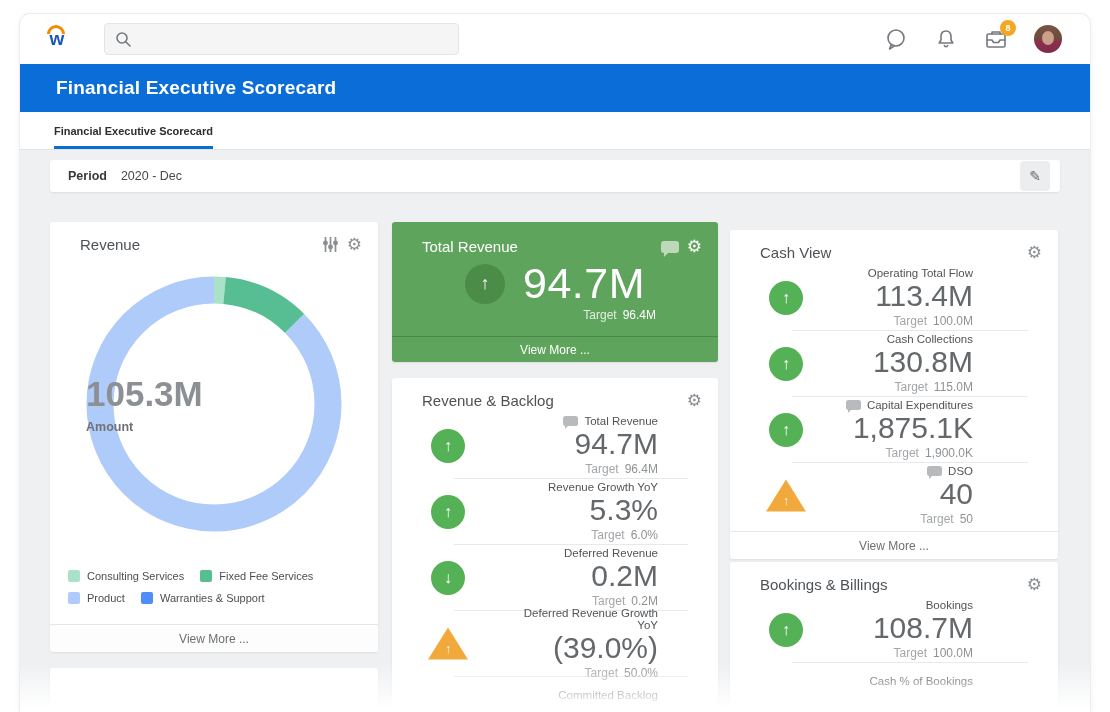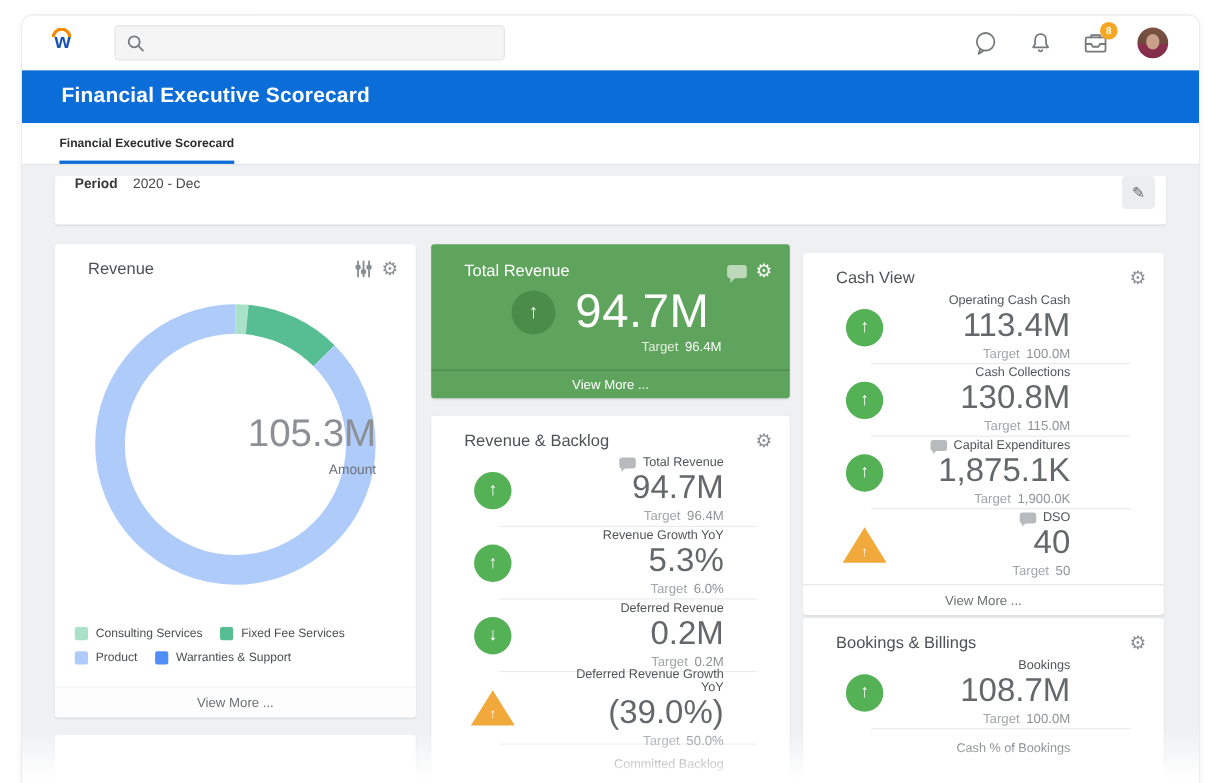--- a/index.html
+++ b/index.html
@@ -23,34 +23,34 @@
   .avatar::after { content:""; position:absolute; left:8px; top:6px; width:12px; height:14px; border-radius:50%; background:#caa08b; }
 
   
   .blueband { position:absolute; left:0; top:50px; width:100%; height:48px; background:#0b6dd7; display:flex; align-items:center; }
   .blueband h1 { color:#fff; font-size:19px; font-weight:bold; margin-left:36px; letter-spacing:.2px; }
   .tabbar { position:absolute; left:0; top:98px; width:100%; height:38px; background:#fff; border-bottom:1px solid #e4e4e4; display:flex; align-items:flex-end; }
   .tab { margin-left:34px; font-size:11px; font-weight:bold; color:#2c2e30; padding-bottom:9px; border-bottom:3px solid #0b6dd7; cursor:pointer; }
 
   
   .card { position:absolute; background:#fff; border-radius:3px; box-shadow:0 1px 2px rgba(0,0,0,.08); }
-  .period-card { left:30px; top:146px; width:1010px; height:44px; display:flex; }
+  .period-card { left:30px; top:146px; width:1010px; height:32px; display:flex; align-items:center; }
   .period-label { font-size:12.5px; font-weight:bold; color:#37393b; margin-left:18px; }
   .period-value { font-size:12.5px; color:#46484a; margin-left:14px; }
   .edit-btn { margin-left:auto; margin-right:10px; width:30px; height:30px; background:#ebedef; border-radius:4px; display:flex; align-items:center; justify-content:center; color:#606468; font-size:14px; cursor:pointer; }
 
   .card-head { display:flex; align-items:center; padding:14px 16px 0 18px;margin-left:12px; }
   .card-title { font-size:15px; color:#4e5256; }
   .head-icons { margin-left:auto; display:flex; align-items:center; gap:8px; color:#8a8f94; }
   .gear { font-size:17px; line-height:1; cursor:pointer; color:#8a8f94; }
 
   
   .revenue-card { left:30px; top:208px; width:328px; height:430px; }
   .donut-wrap { position:absolute; left:36px; top:54px; width:256px; height:256px; }
-  .donut-center { position:absolute; left:0; top:0; width:100%; height:100%; display:flex; flex-direction:column; align-items:flex-end; justify-content:center; }
+  .donut-center { position:absolute; left:0; top:0; width:100%; height:100%; display:flex; flex-direction:column; align-items:flex-start; justify-content:center;font-weight:bold; }
   .donut-value { font-size:35px; color:#8c9094; }
   .donut-label { font-size:12.5px; color:#6e7276; margin-top:6px; }
   .legend { position:absolute; left:18px; top:348px; width:300px; display:flex; flex-wrap:wrap; column-gap:16px; row-gap:10px; }
   .legend-item { display:flex; align-items:center; gap:7px; font-size:11px; color:#4b4e50; }
   .swatch { width:12px; height:12px; border-radius:2px; flex:0 0 auto; }
   .card-footer { position:absolute; left:0; bottom:0; width:100%; height:28px; border-top:1px solid #e4e6e8; display:flex; align-items:center; justify-content:center; font-size:12px; color:#6c7073; background:#fdfdfd; border-radius:0 0 3px 3px; cursor:pointer; }
 
   
   .green-card { left:372px; top:208px; width:326px; height:140px; background:#5fa45c; color:#fff; }
   .green-card .card-title { color:#fff; }
@@ -306,21 +306,21 @@
     </div>
     <div class="kpi-list">
       <div class="kpi-row">
         <span class="kpi-icon-col">
             <span class="status st-good-up">
               <span class="arrow">↑</span>
             </span>
           </span>
         <span class="kpi-text">
           <div class="kpi-label">
-              <span>Operating Cash Cash</span>
+              <span>Operating Total Flow</span>
             </div>
           <div class="kpi-value">113.4M</div>
           <div class="kpi-target"><span class="t-label">Target</span><span class="t-value">100.0M</span></div>
         </span>
       </div>
       <div class="kpi-div"></div>
       <div class="kpi-row">
         <span class="kpi-icon-col">
             <span class="status st-good-up">
               <span class="arrow">↑</span>

